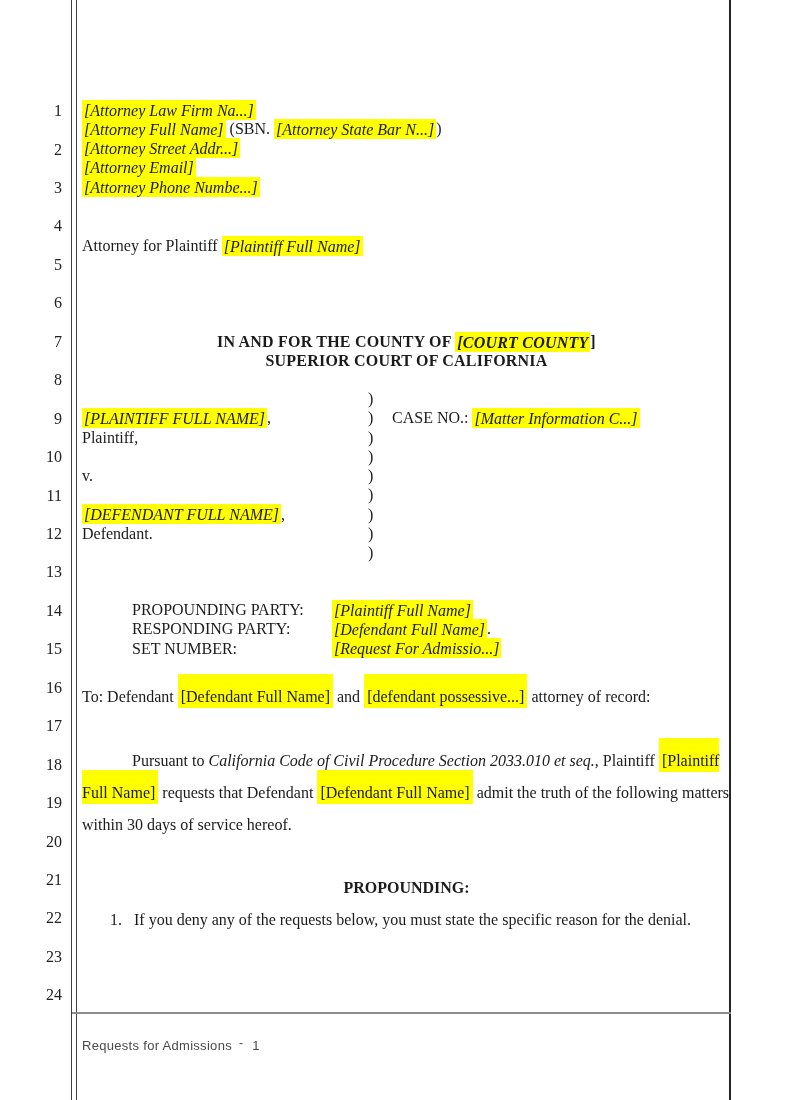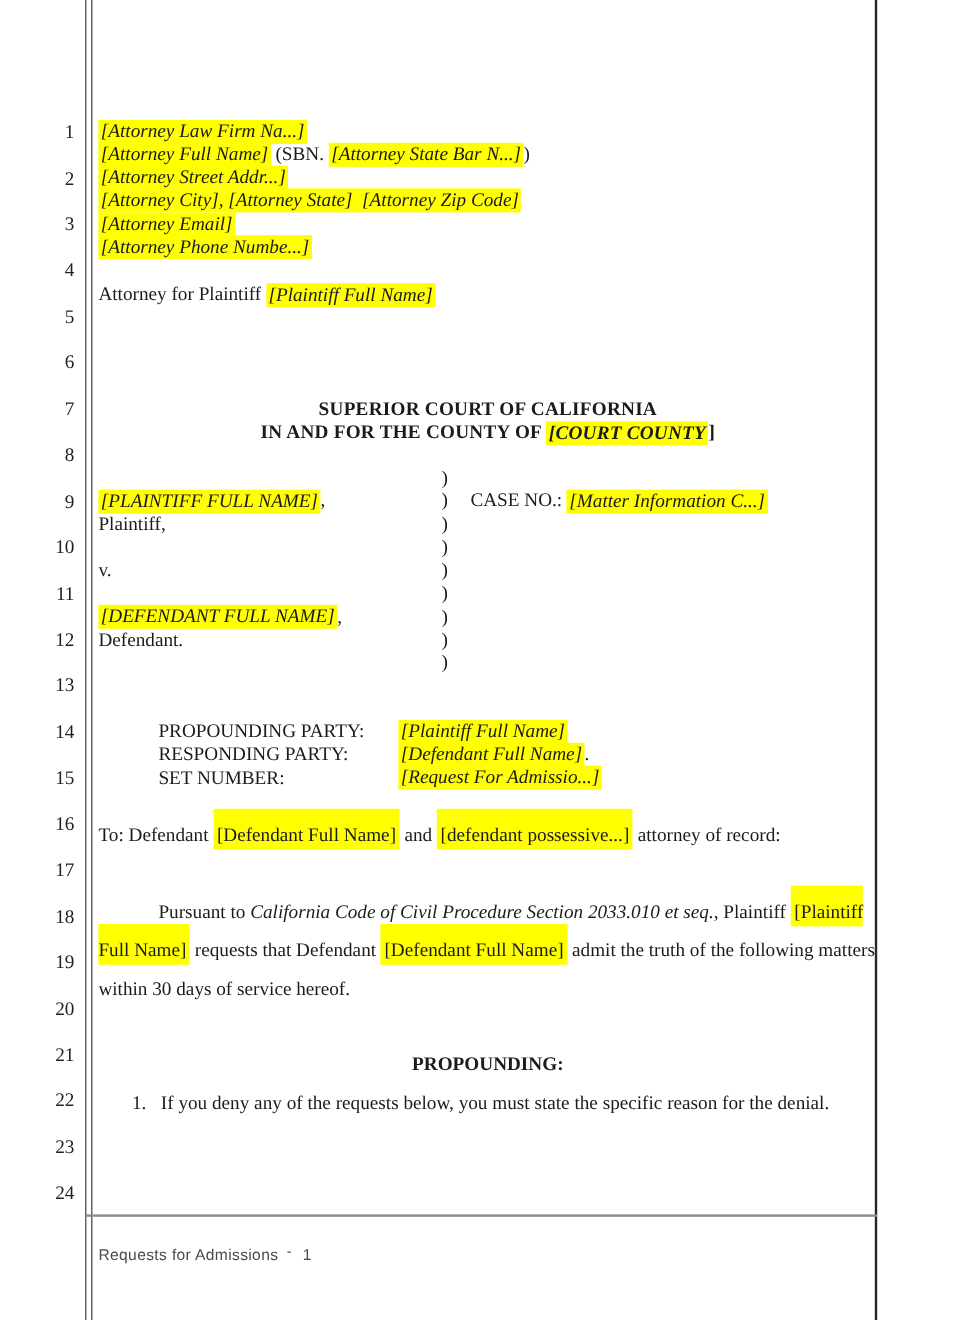--- a/index.html
+++ b/index.html
@@ -74,30 +74,29 @@
   <div class="num" style="top:832px">20</div>
   <div class="num" style="top:870px">21</div>
   <div class="num" style="top:908px">22</div>
   <div class="num" style="top:947px">23</div>
   <div class="num" style="top:985px">24</div>
 
   <div class="attorney">
     <div class="sline"><span class="hl">[Attorney Law Firm Na...]</span></div>
     <div class="sline"><span class="hl">[Attorney Full Name]</span><span> (SBN. </span><span class="hl">[Attorney State Bar N...]</span><span>)</span></div>
     <div class="sline"><span class="hl">[Attorney Street Addr...]</span></div>
-    <div class="sline"><span class="hl">[Attorney City], [Attorney State]&nbsp; [Attorney Zip Code]</span></div>
     <div class="sline"><span class="hl">[Attorney Email]</span></div>
     <div class="sline"><span class="hl">[Attorney Phone Numbe...]</span></div>
   </div>
 
   <div class="attorney-for"><span>Attorney for Plaintiff </span><span class="hl">[Plaintiff Full Name]</span></div>
 
   <div class="court-title">
+    <div class="sline" style="white-space:normal"><span>IN AND FOR THE COUNTY OF </span><span class="hl">[COURT COUNTY</span><span>]</span></div>
     <div class="sline" style="white-space:normal">SUPERIOR COURT OF CALIFORNIA</div>
-    <div class="sline" style="white-space:normal"><span>IN AND FOR THE COUNTY OF </span><span class="hl">[COURT COUNTY</span><span>]</span></div>
   </div>
 
   <div class="caption">
     <div class="cap-row">
       <div class="cap-left"></div>
       <div class="cap-paren">)</div>
       <div class="cap-right"></div>
     </div>
     <div class="cap-row">
       <div class="cap-left"><span class="hl">[PLAINTIFF FULL NAME]</span><span>,</span></div>

